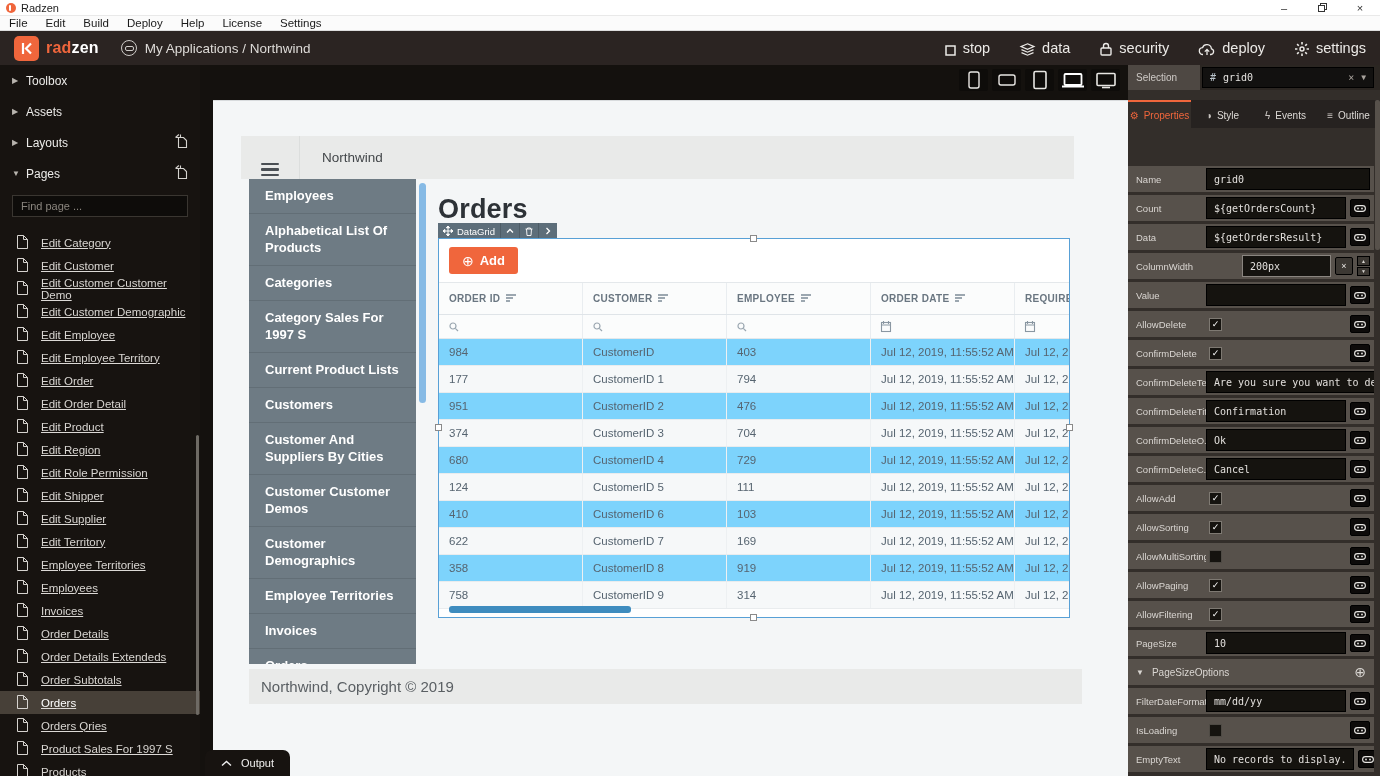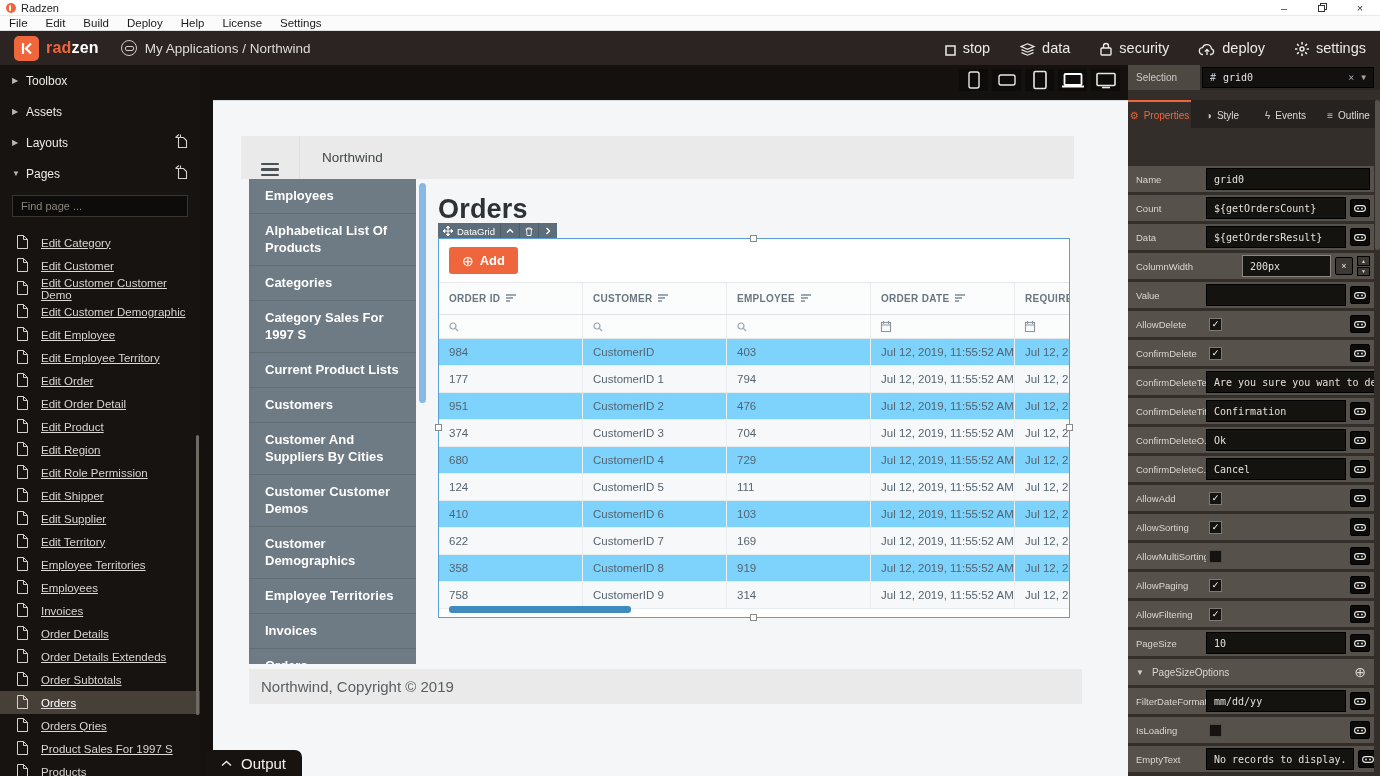--- a/index.html
+++ b/index.html
@@ -87,21 +87,21 @@
   .gf-cell { flex:none; width:144px; display:flex; align-items:center; padding:0 10px; border-right:1px solid #e9edf0; }
   .grid-body { overflow:hidden; height:270px; }
   .g-row { display:flex; height:27px; border-bottom:1px solid #e9ecee; background:#7dd3fc; overflow:hidden; cursor:pointer; }
   .g-row.alt { background:#f6f8f9; }
   .g-cell { flex:none; width:144px; padding:0 10px; font-size:11.5px; color:#566470; display:flex; align-items:center; border-right:1px solid #edf0f2; white-space:nowrap; overflow:hidden; }
   .hscroll { position:absolute; left:10px; bottom:4px; width:182px; height:7px; background:#3e8cbf; border-radius:3px; cursor:pointer; }
 
   .app-footer { position:absolute; left:36px; top:568px; width:833px; height:35px; background:#e9eae9; display:flex; align-items:center; padding:0 12px; font-size:15px; color:#5a5f63; }
 
   
-  .output-tab { position:absolute; left:205px; bottom:0; height:26px; background:#171310; border-radius:7px 7px 0 0; display:flex; align-items:center; gap:9px; padding:0 16px; color:#f0efee; font-size:15px; cursor:pointer; z-index:20; }
+  .output-tab { position:absolute; left:205px; bottom:0; height:26px; background:#171310; border-radius:7px 7px 0 0; display:flex; align-items:center; gap:9px; padding:0 16px; color:#f0efee; font-size:11px; cursor:pointer; z-index:20; }
 
   
   .rpanel { width:252px; flex:none; background:#332e2a; position:relative; overflow:hidden; }
   .sel-row { height:25px; display:flex; }
   .sel-label { width:72px; background:#4e4843; color:#cfcbc7; font-size:10px; display:flex; align-items:center; padding:0 8px; flex:none; }
   .sel-rest { flex:1; background:#2b2622; display:flex; align-items:center; padding:0 6px 0 2px; }
   .sel-drop { flex:1; height:21px; background:#121110; border:1px solid #000; display:flex; align-items:center; gap:7px; padding:0 7px; color:#e4e2df; font-family:"DejaVu Sans Mono",monospace; font-size:10px; cursor:pointer; }
   .sel-drop .hash { color:#b9c3cb; }
   .sel-drop .x { margin-left:auto; color:#a7a29c; font-size:10px; }
   .sel-drop .v { color:#a7a29c; font-size:8px; }

